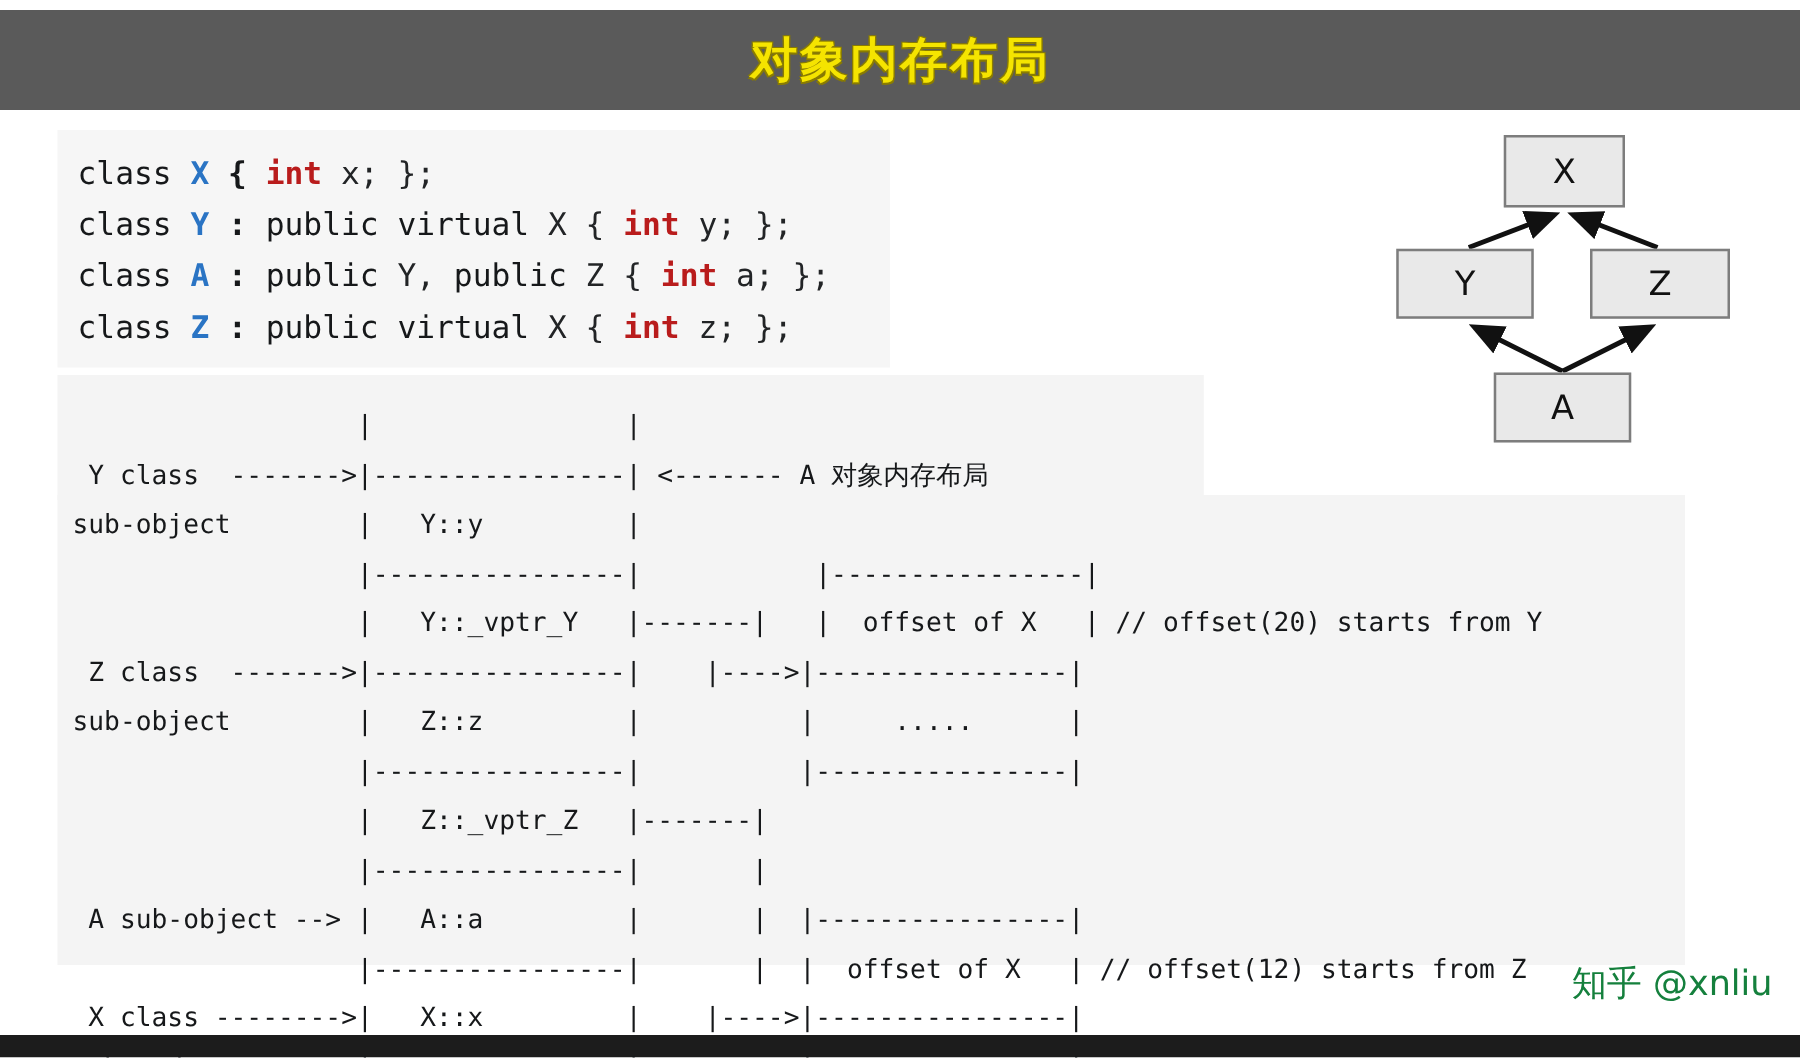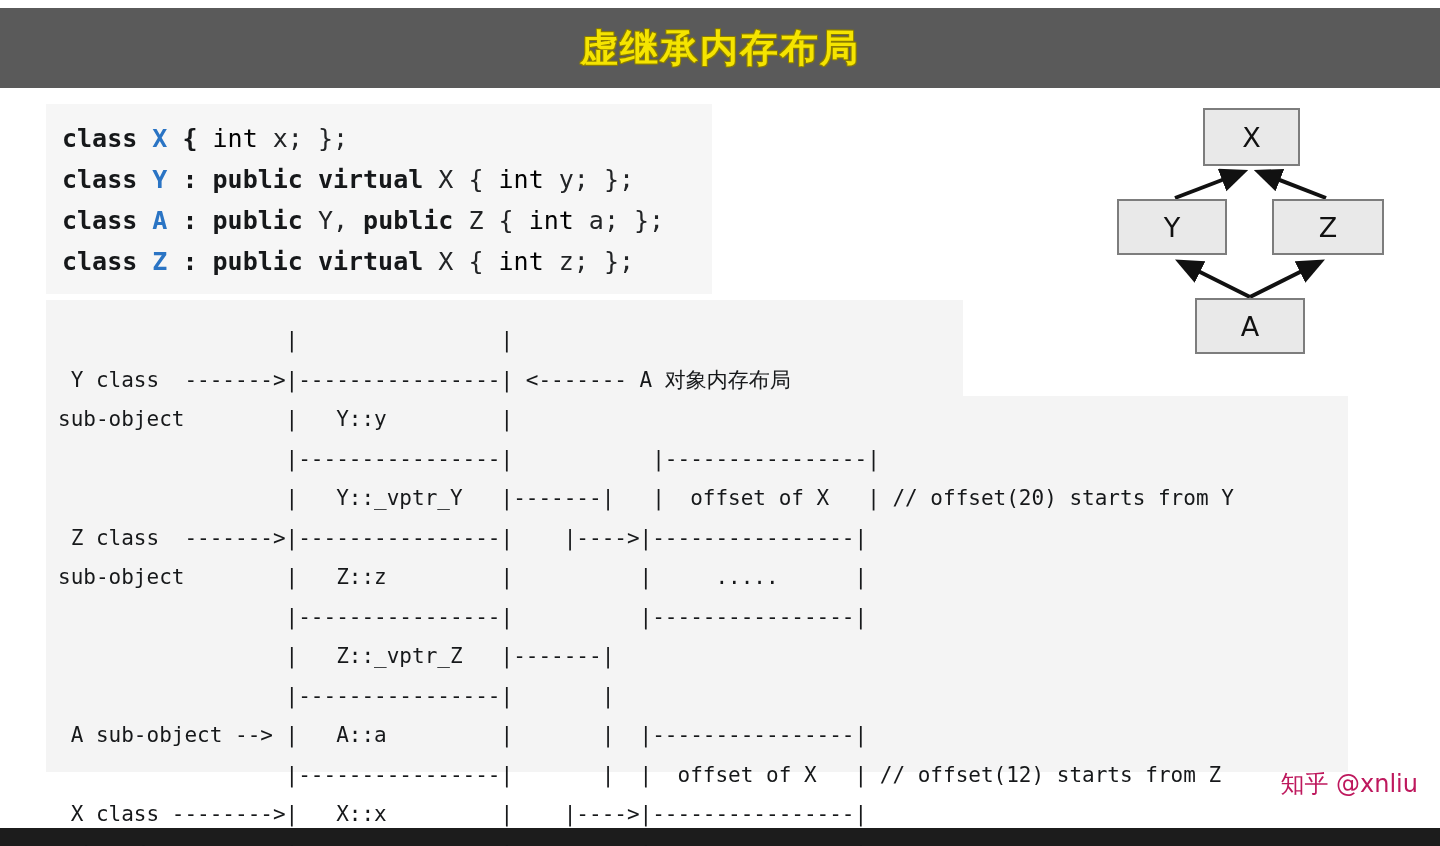--- a/index.html
+++ b/index.html
@@ -50,23 +50,23 @@
     box-sizing: border-box;
   }
   .code-line {
     font-family: "DejaVu Sans Mono", "Liberation Mono", monospace;
     font-size: 25px;
     line-height: 41px;
     white-space: pre;
     color: #1a1a1a;
     font-weight: 700;
   }
-  .code-line .kw   { color: #16181a; font-weight: 700; }
+  .code-line .kw   { color: #16181a; font-weight: 400; }
   .code-line .cls  { color: #2a74c4; font-weight: 700; }
-  .code-line .type { color: #000000; font-weight: 400; }
+  .code-line .type { color: #b91c1c; font-weight: 700; }
   .code-line .plain{ color: #222426; font-weight: 400; }
   .code-line .punc { color: #16181a; font-weight: 700; }
 
   
   #ascii-bg-top {
     position: absolute;
     left: 46px;
     top: 300px;
     width: 917px;
     height: 100px;
@@ -118,43 +118,43 @@
   #uml-box-y { left: 17px;  top: 99px;  width: 110px; height: 56px; }
   #uml-box-z { left: 172px; top: 99px;  width: 112px; height: 56px; }
   #uml-box-a { left: 95px;  top: 198px; width: 110px; height: 56px; }
   #uml-arrows { position: absolute; left: 0; top: 0; width: 320px; height: 270px; }
 
   
   #watermark {
     position: absolute;
     right: 22px;
     top: 768px;
-    font-size: 24px;
-    color: #be185d;
+    font-size: 28px;
+    color: #15803d;
     font-family: "DejaVu Sans", "Liberation Sans", sans-serif;
     white-space: pre;
     z-index: 6;
     margin-left: 29px;
   }
 
   
   #bottom-band {
     position: absolute;
     left: 0;
     top: 828px;
     width: 1440px;
     height: 18px;
     background: #1c1c1c;
   }
 </style>
 </head>
 <body>
 
 <div id="header-bar">
-  <div id="header-title">虚继承内存布局</div>
+  <div id="header-title">对象内存布局</div>
 </div>
 
 <div id="code-block">
   <div class="code-line" id="code-line-0"><span class="kw">class</span><span class="plain"> </span><span class="cls">X</span><span class="punc"> { </span><span class="type">int</span><span class="plain"> x; };</span></div>
   <div class="code-line" id="code-line-1"><span class="kw">class</span><span class="plain"> </span><span class="cls">Y</span><span class="punc"> : </span><span class="kw">public virtual</span><span class="plain"> X { </span><span class="type">int</span><span class="plain"> y; };</span></div>
   <div class="code-line" id="code-line-3"><span class="kw">class</span><span class="plain"> </span><span class="cls">A</span><span class="punc"> : </span><span class="kw">public</span><span class="plain"> Y, </span><span class="kw">public</span><span class="plain"> Z { </span><span class="type">int</span><span class="plain"> a; };</span></div>
   <div class="code-line" id="code-line-2"><span class="kw">class</span><span class="plain"> </span><span class="cls">Z</span><span class="punc"> : </span><span class="kw">public virtual</span><span class="plain"> X { </span><span class="type">int</span><span class="plain"> z; };</span></div>
 </div>
 
 <div id="ascii-bg-top"></div>

